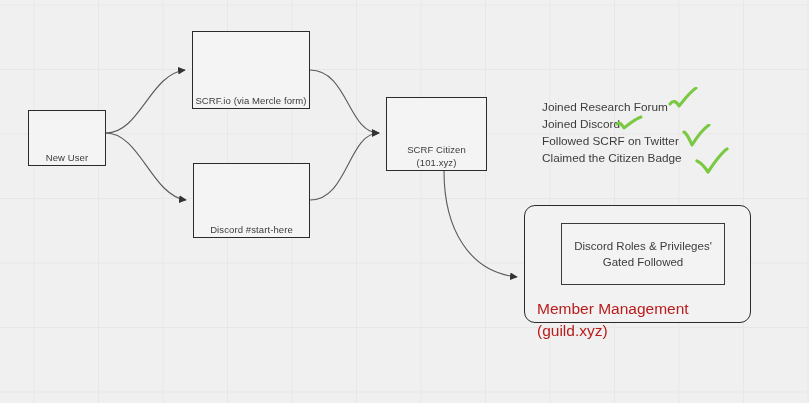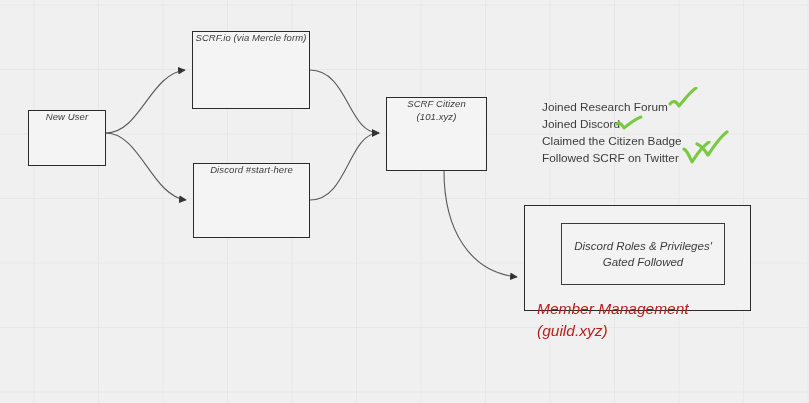--- a/index.html
+++ b/index.html
@@ -30,24 +30,23 @@
     left: 0; top: 0;
     width: 809px; height: 403px;
     pointer-events: none;
   }
   .node {
     position: absolute;
     box-sizing: border-box;
     background: #f4f4f4;
     border: 1.6px solid #2b2b2b;
     display: flex;
-    align-items: flex-start;
+    align-items: flex-end;
     justify-content: center;
     color: #3b3b3b;
-    font-style: italic;
   }
   .node-label {
     font-size: 9.5px;
     line-height: 1.35;
     text-align: center;
     color: #3c3c3c;
     letter-spacing: 0.1px;
   }
   #node-new-user {
     left: 28px; top: 110px; width: 78px; height: 56px;
@@ -55,23 +54,24 @@
   #node-scrf-io {
     left: 192px; top: 31px; width: 118px; height: 78px;
   }
   #node-discord-start {
     left: 193px; top: 163px; width: 117px; height: 75px;
   }
   #node-scrf-citizen {
     left: 386px; top: 97px; width: 101px; height: 74px;
   }
   #node-member-mgmt {
-    left: 524px; top: 205px; width: 227px; height: 106px;
+    left: 524px; top: 205px; width: 227px; height: 118px;
     display: block;
     background: #f2f2f2;
+    border-radius: 11px;
   }
   #node-privileges {
     position: absolute;
     left: 36px; top: 17px; width: 164px; height: 62px;
     box-sizing: border-box;
     background: #f3f3f3;
     border: 1.6px solid #3a3a3a;
     display: flex;
     align-items: center;
     justify-content: center;
@@ -178,28 +178,28 @@
     </div>
 
     <div class="check-row">
       <span>Joined Discord</span>
       <svg class="check-mark" id="cm1" width="30" height="20" viewBox="0 0 30 20">
         <path d="M 2 9 C 4 7 6 8 9 13 C 14 9 20 4 26 2" fill="none" stroke="#7ac943" stroke-width="2.9" stroke-linecap="round" stroke-linejoin="round"></path>
       </svg>
     </div>
 
     <div class="check-row">
+      <span>Followed SCRF on Twitter</span>
+      <svg class="check-mark" id="cm2" width="32" height="28" viewBox="0 0 32 28">
+        <path d="M 2 8 C 4 9 7 14 10 21 C 15 13 21 5 27 1" fill="none" stroke="#7ac943" stroke-width="3.1" stroke-linecap="round" stroke-linejoin="round"></path>
+      </svg>
+    </div>
+
+    <div class="check-row">
       <span>Claimed the Citizen Badge</span>
       <svg class="check-mark" id="cm3" width="38" height="30" viewBox="0 0 38 30">
         <path d="M 2 14 C 5 15 9 19 13 25 C 19 16 26 6 32 2" fill="none" stroke="#7ac943" stroke-width="3.2" stroke-linecap="round" stroke-linejoin="round"></path>
       </svg>
     </div>
 
-    <div class="check-row">
-      <span>Followed SCRF on Twitter</span>
-      <svg class="check-mark" id="cm2" width="32" height="28" viewBox="0 0 32 28">
-        <path d="M 2 8 C 4 9 7 14 10 21 C 15 13 21 5 27 1" fill="none" stroke="#7ac943" stroke-width="3.1" stroke-linecap="round" stroke-linejoin="round"></path>
-      </svg>
-    </div>
-
   </div>
 
 </div>
 
 </body></html>

